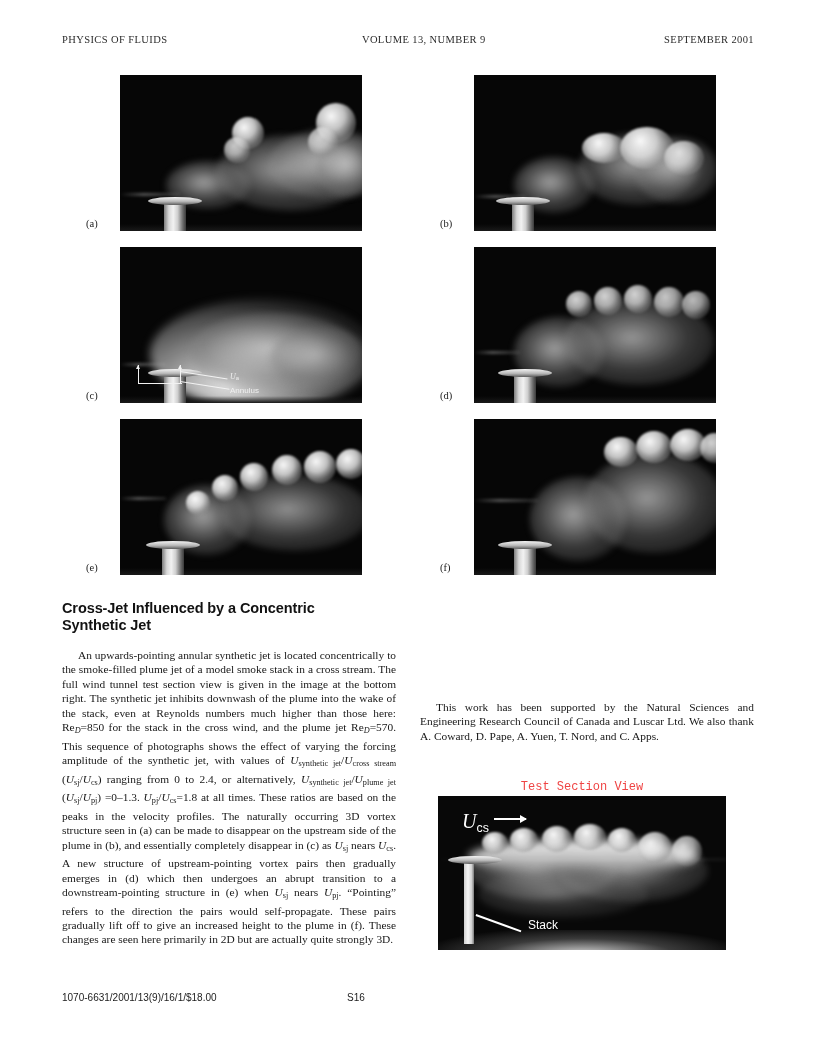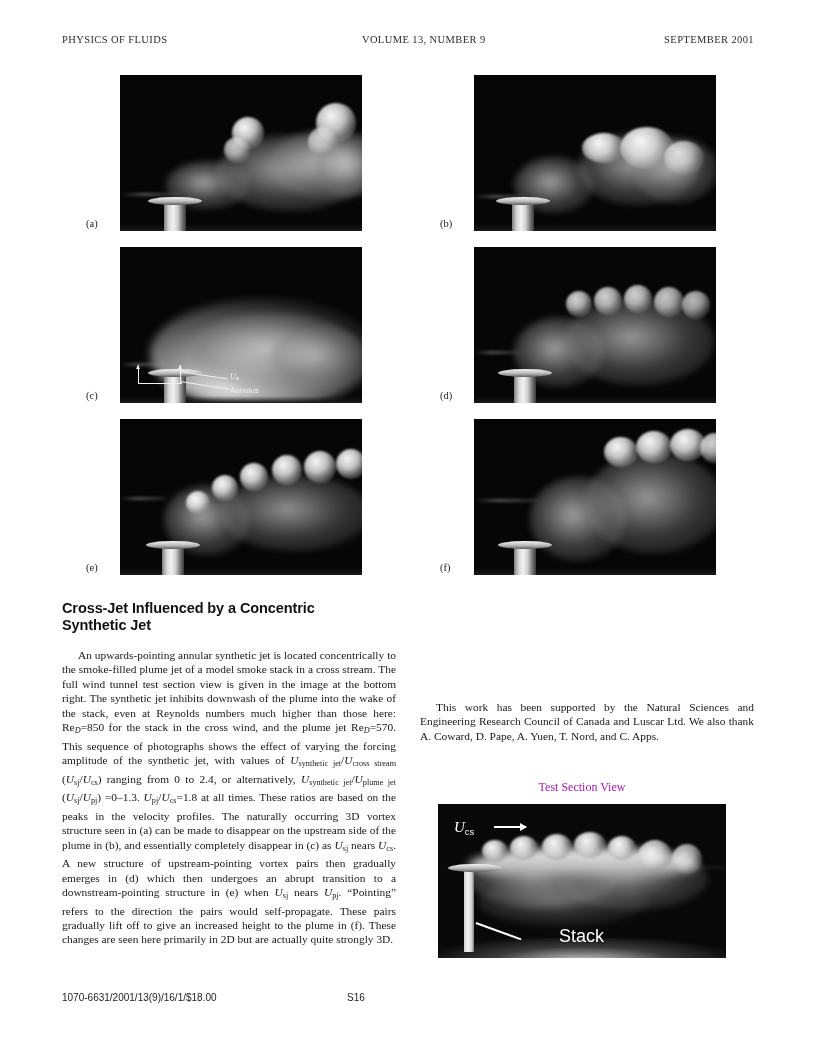--- a/index.html
+++ b/index.html
@@ -194,25 +194,25 @@
   .mathvar { font-style: italic; font-family: "Liberation Serif", serif; }
 
   
   .tsv {
     position: absolute;
     left: 438px;
     top: 780px;
     width: 288px;
   }
   .tsv-title {
-    font-family: Liberation Serif, serif;
+    font-family: Liberation Mono, monospace;
     font-size: 12px;
     text-align: center;
-    color: #a21caf;
-    margin-bottom: 9px;
+    color: #ef4444;
+    margin-bottom: 2px;
   }
   .tsv-photo {
     position: relative;
     width: 288px;
     height: 154px;
     background: #080808;
     overflow: hidden;
   }
   .tsv-label {
     position: absolute;
@@ -398,26 +398,26 @@
     <div class="puff" style="left:136px; top:28px; width:32px; height:26px;"></div>
     <div class="puff" style="left:170px; top:32px; width:28px; height:24px;"></div>
     <div class="puff" style="left:200px; top:36px; width:34px; height:32px; opacity:.9;"></div>
     <div class="puff" style="left:234px; top:40px; width:30px; height:30px; opacity:.8;"></div>
     <div class="wisp" style="left:40px; top:74px; width:170px; height:48px; opacity:.55;"></div>
     <div style="position:absolute; left:0; bottom:0; width:288px; height:20px;
          background:radial-gradient(ellipse at 50% 120%, rgba(235,235,235,0.9) 0%, rgba(120,120,120,0.45) 45%, rgba(10,10,10,0) 80%);"></div>
     <div class="stack" style="left:26px; bottom:6px; height:84px; width:10px;
          background:linear-gradient(to right,#cfcfcf 0%,#f6f6f6 40%,#d2d2d2 75%,#7b7b7b 100%);"></div>
 
-    <span class="tsv-label" style="left:16px; top:14px; font-size:15px;">
+    <span class="tsv-label" style="left:24px; top:14px; font-size:20px;">
       <i class="mathvar">U</i><span style="font-size:0.62em; vertical-align:-0.3em;">cs</span>
     </span>
     <div class="tsv-arrow" style="left:56px; top:22px; width:32px;"></div>
 
     <div class="tsv-leader" style="left:38px; top:118px; width:48px; transform:rotate(20deg);"></div>
-    <span class="tsv-label" style="left:90px; top:122px; font-size:18px;margin-left:31px;">Stack</span>
+    <span class="tsv-label" style="left:90px; top:122px; font-size:12px;">Stack</span>
   </div>
 </div>
 
 <div class="footer">
   <span>1070-6631/2001/13(9)/16/1/$18.00</span>
   <span class="pg">S16</span>
 </div>
 
 </body></html>

